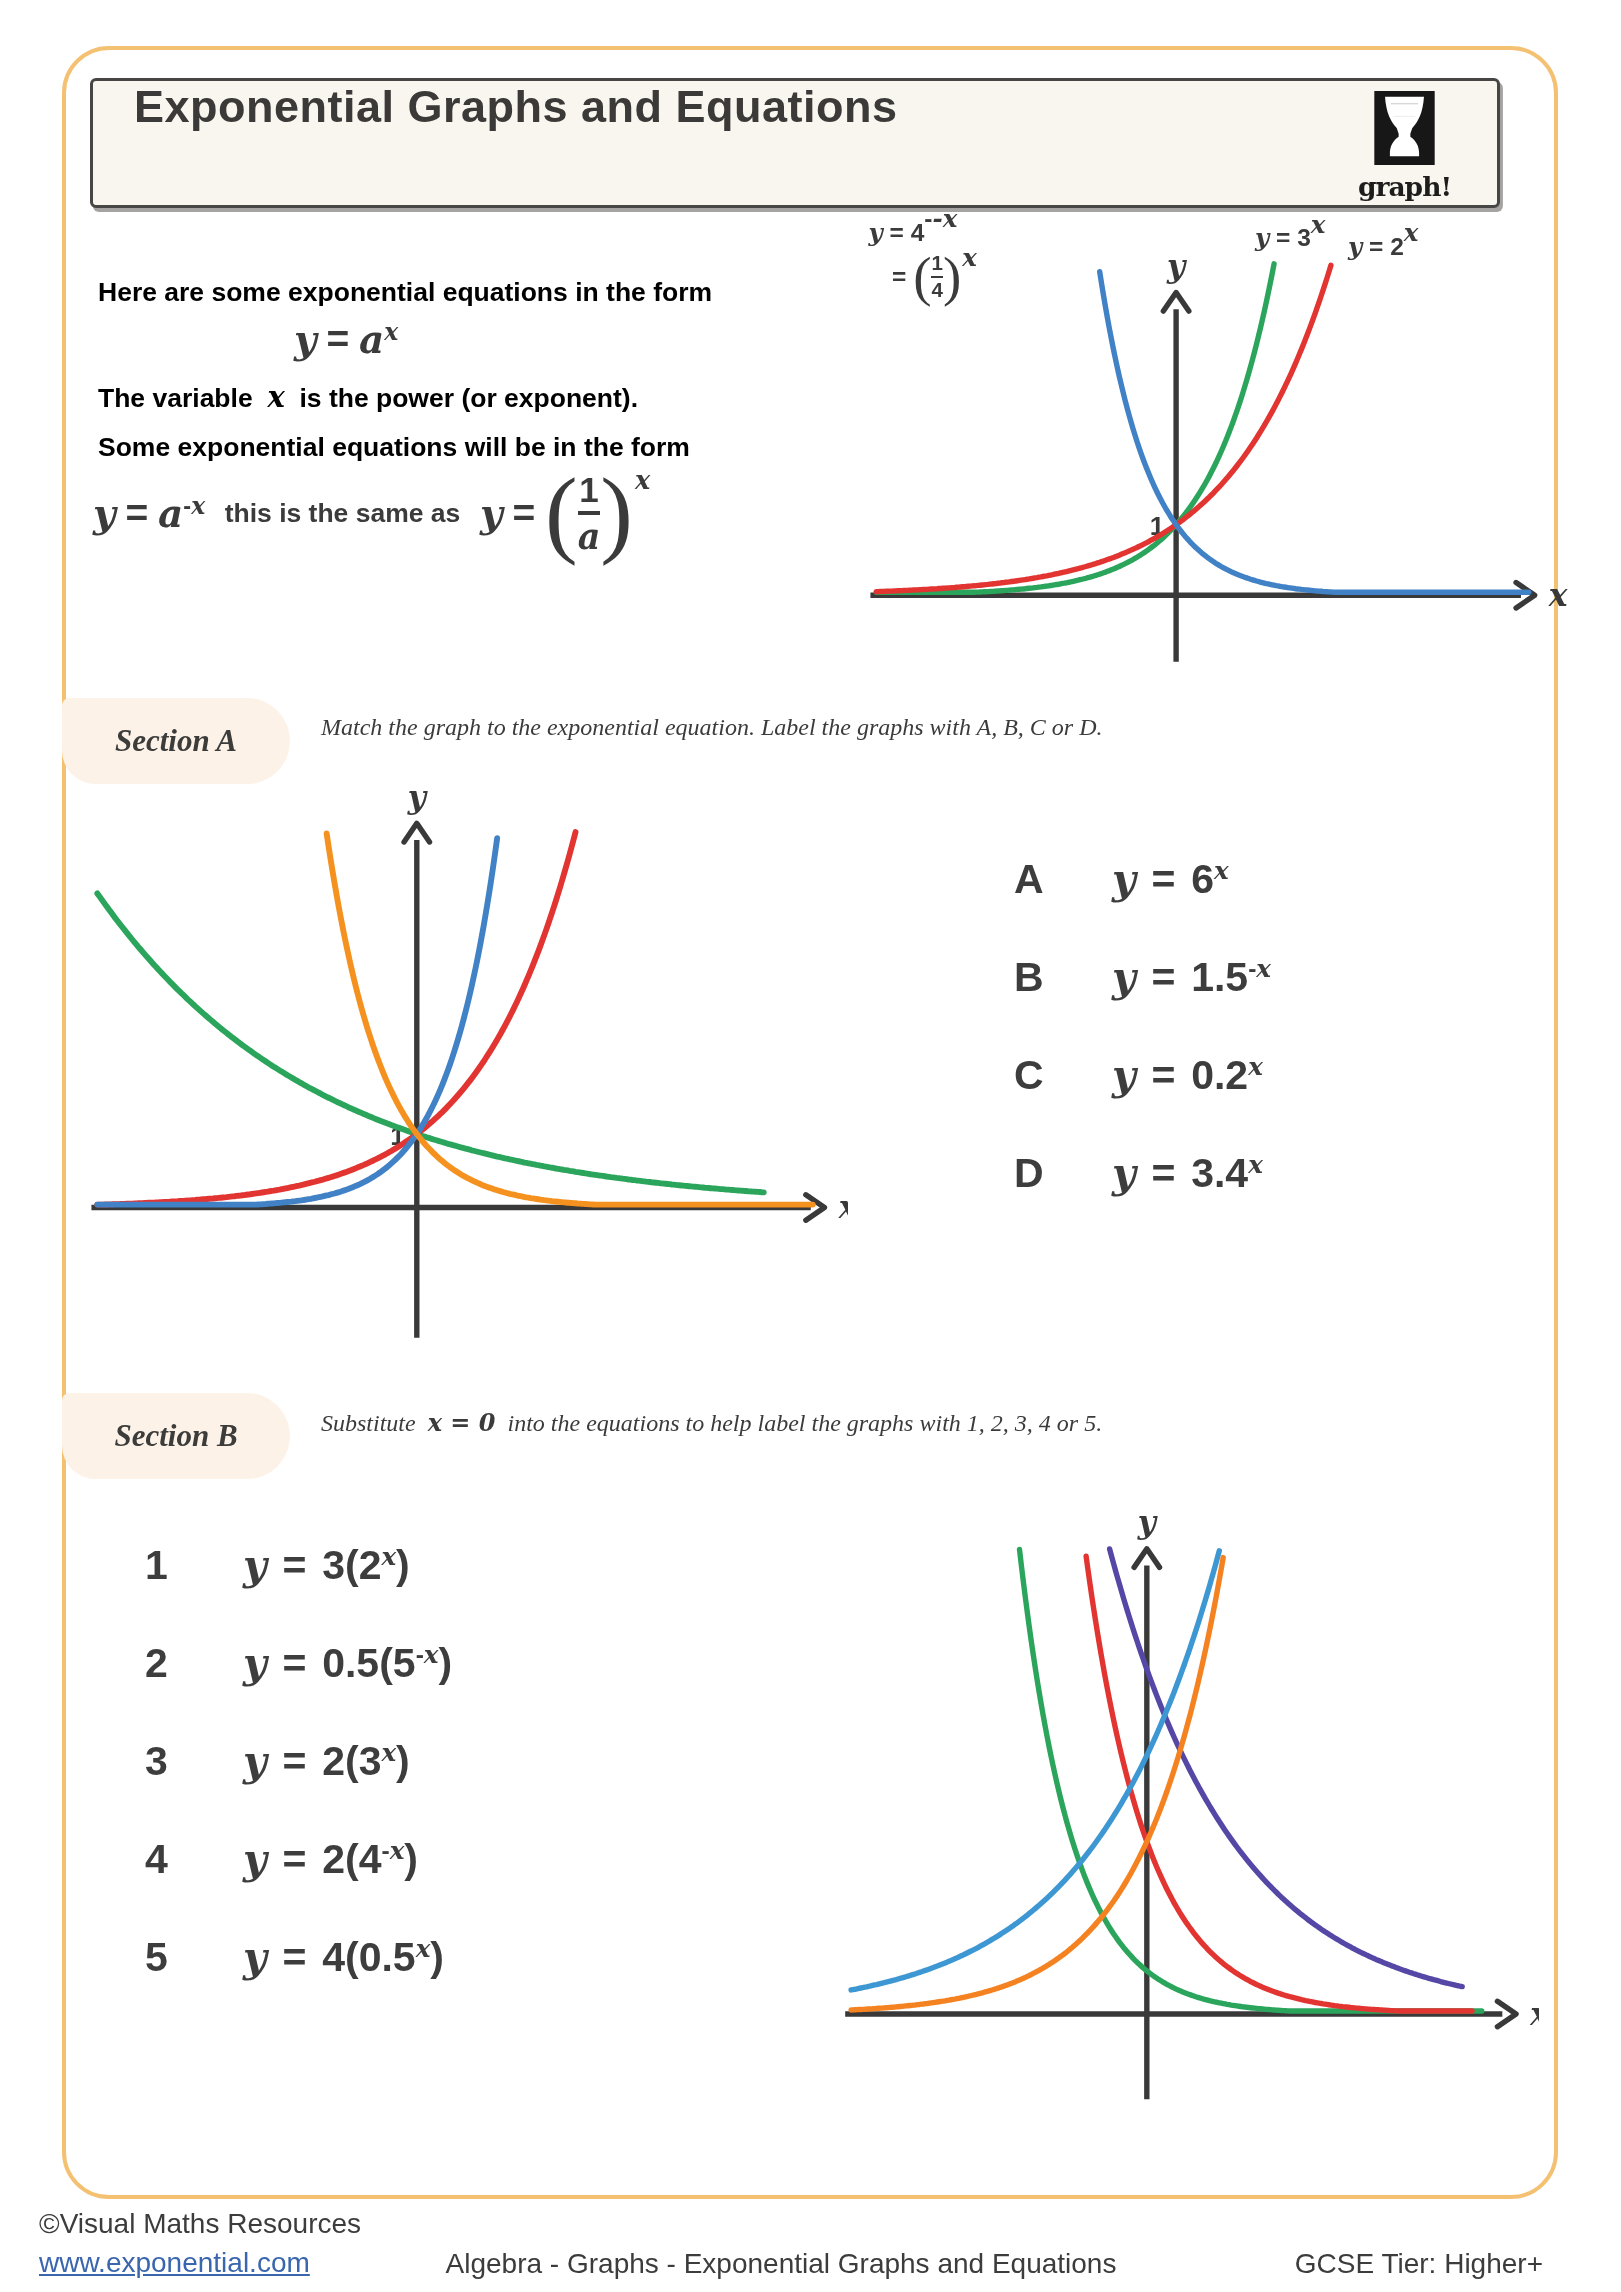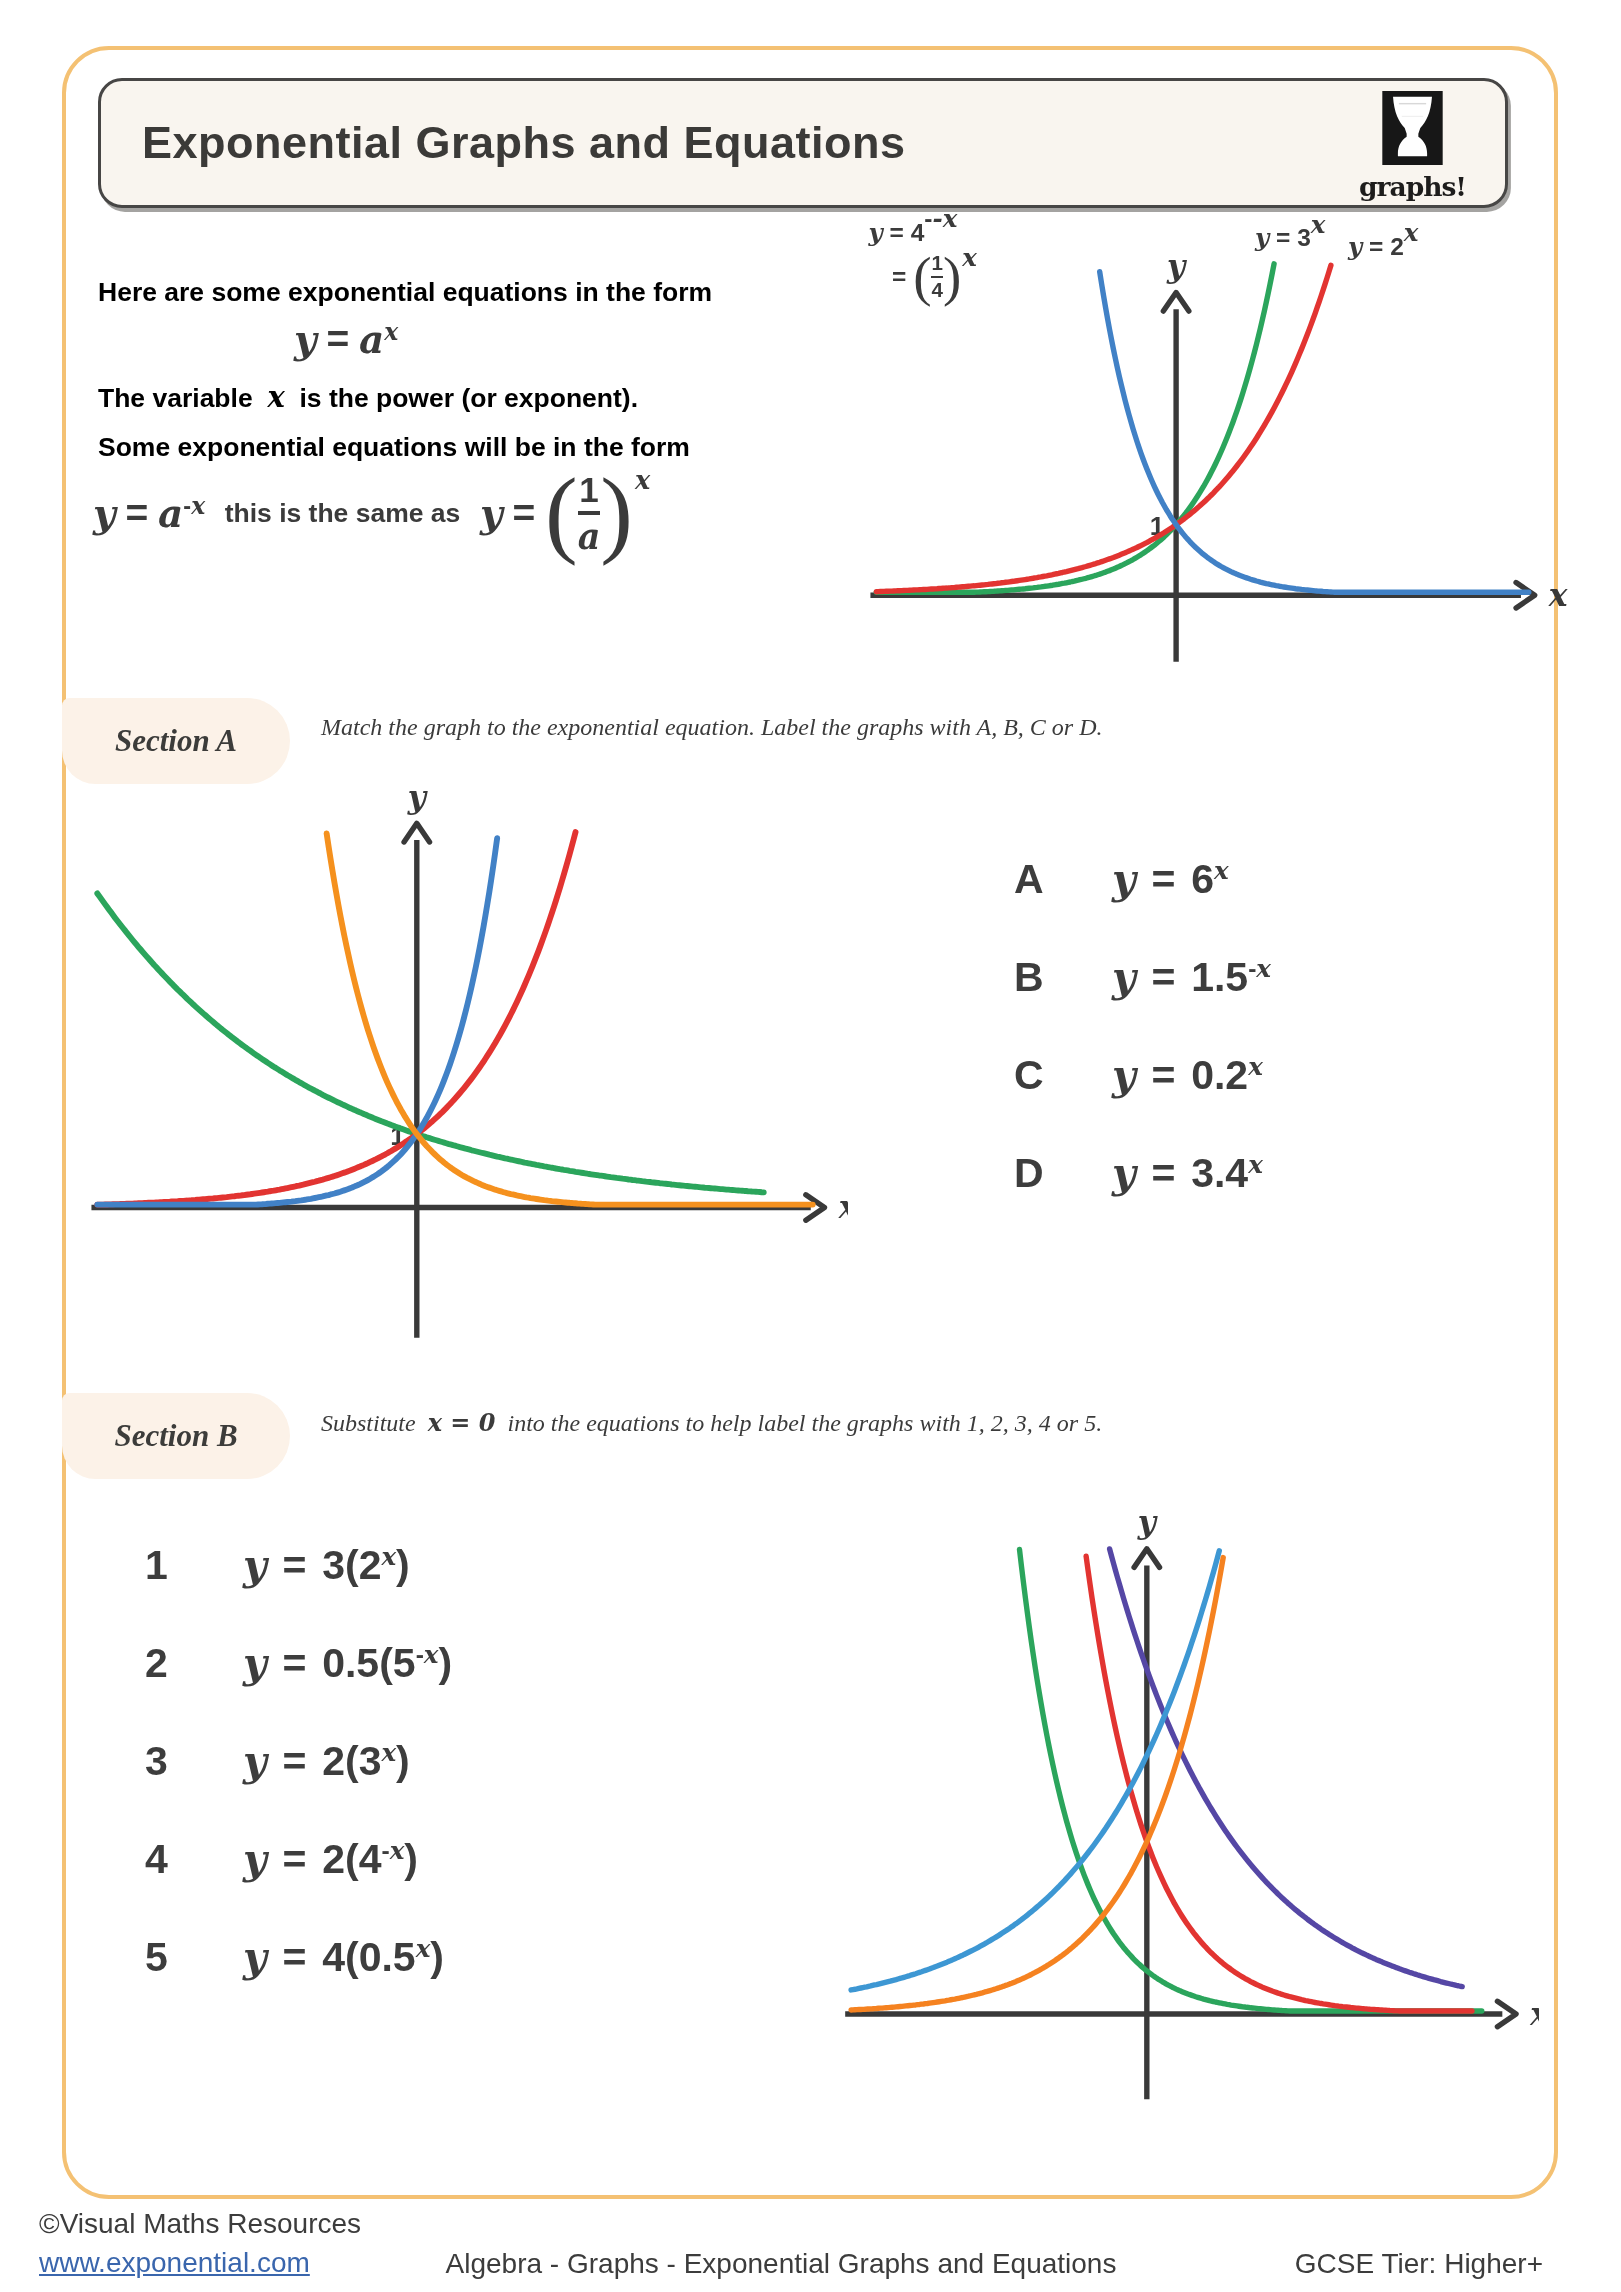--- a/index.html
+++ b/index.html
@@ -4,23 +4,23 @@
 <style>
   html,body{margin:0;padding:0;background:#ffffff;}
   .page{position:relative;width:1621px;height:2293px;background:#ffffff;overflow:hidden;
         font-family:"Liberation Sans",sans-serif;color:#3d3d3d;}
 
   
   .page-border{position:absolute;left:62px;top:46px;width:1488px;height:2145px;
     border:4.9px solid #f4c173;border-radius:47px;background:#ffffff;}
 
   
-  .header-box{position:absolute;left:98px;top:78px;width:1404px;height:124px;
-    background:#f9f5ef;border:3.9px solid #474645;border-radius:24px;
-    box-shadow:2.9px 3.9px 0 rgba(90,88,84,.55);display:flex;align-items:center;}
+  .header-box{position:absolute;left:90px;top:78px;width:1404px;height:124px;
+    background:#f9f5ef;border:3.9px solid #474645;border-radius:6px;
+    box-shadow:2.9px 3.9px 0 rgba(90,88,84,.55);display:flex;}
   .page-title{font-size:45px;font-weight:bold;color:#3b3a38;padding-left:41px;letter-spacing:0.5px;}
   .logo{position:absolute;right:29px;top:9.8px;width:127px;text-align:center;}
   .logo .brand{font-family:"DejaVu Serif",serif;font-weight:bold;font-size:26.5px;color:#1e1d1c;
     letter-spacing:-1px;margin-top:2px;}
 
   
   .intro-line{position:absolute;font-size:26.5px;font-weight:bold;color:#000000;}
   .math{font-family:"DejaVu Serif",serif;font-style:italic;font-weight:bold;}
   .num{font-family:"Liberation Sans",sans-serif;font-style:normal;font-weight:bold;}
   .sup{font-size:60%;position:relative;top:-.55em;}
@@ -73,21 +73,21 @@
     <div class="page-title">Exponential Graphs and Equations</div>
     <div class="logo">
       <span>
         <svg width="61" height="74" viewBox="0 0 62 76">
           <rect x="0" y="0" width="62" height="76" fill="#171717"></rect>
           <path d="M11,6 L51,6 C50,22 45,32 39,38 L37,44 L37,47 C43,51 46,57 46,64 L46,67 L16,67 L16,64 C16,57 19,51 25,47 L25,44 L23,38 C17,32 12,22 11,6 Z" fill="#ffffff"></path>
           <line x1="17" y1="13" x2="45" y2="13" stroke="#d8d8d8" stroke-width="1.5"></line>
           <line x1="20" y1="26" x2="42" y2="26" stroke="#ececec" stroke-width="1"></line>
         </svg>
       </span>
-      <div class="brand">graphs!</div>
+      <div class="brand">graph!</div>
     </div>
   </div>
 
   <div class="intro-line" style="left:98px;top:277px;">Here are some exponential equations in the form</div>
 
   <div class="formula" style="left:294px;top:316px;">
     <span class="math">y</span>
     <span class="num">=</span>
     <span class="math"><span>a</span><span class="sup">x</span></span>
   </div>

